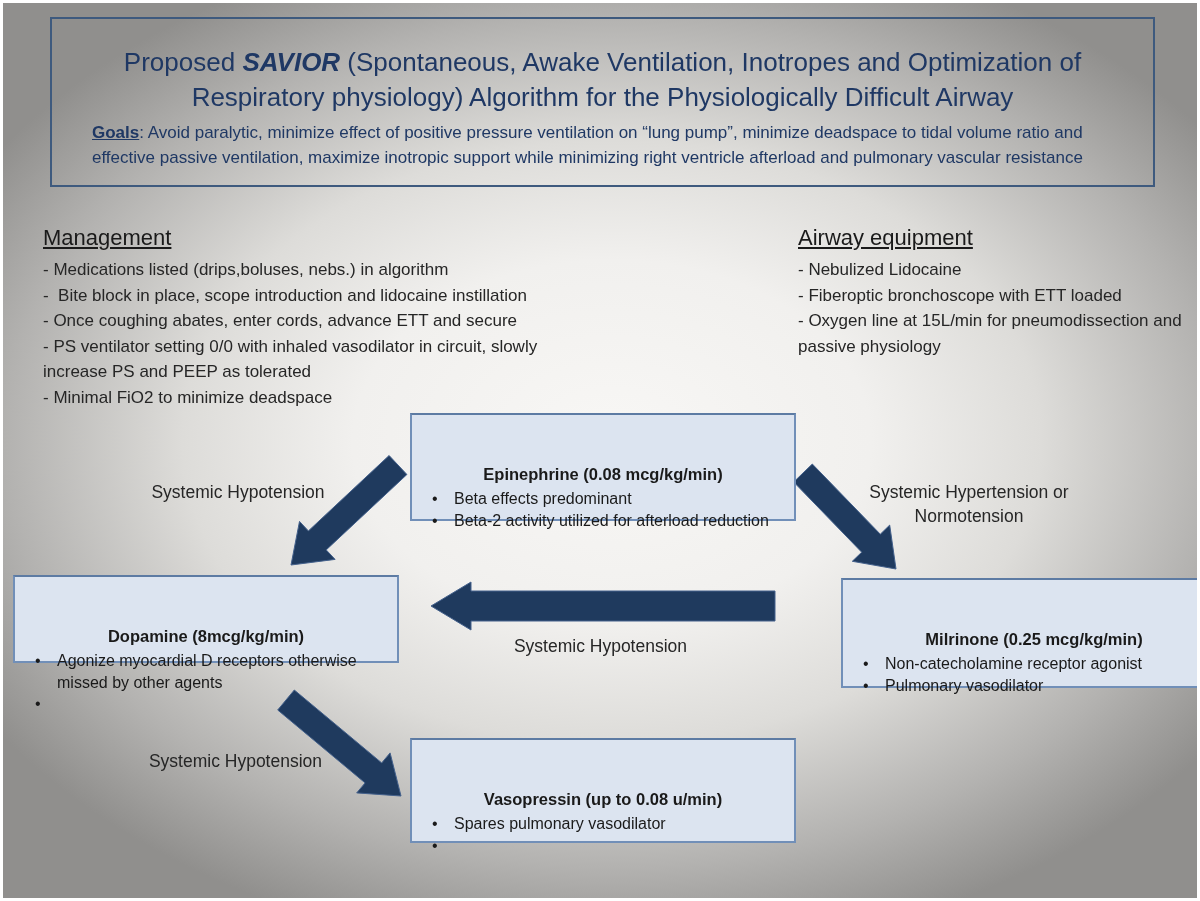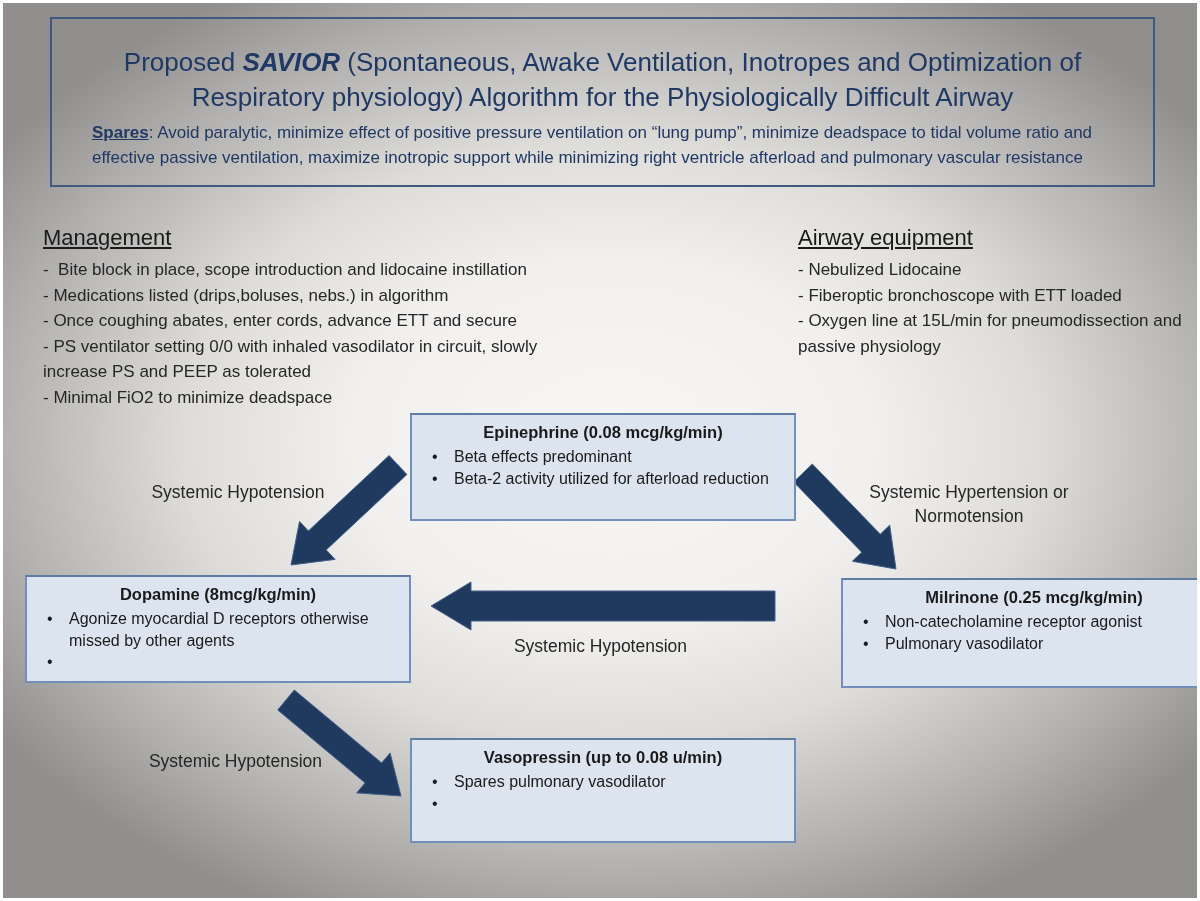--- a/index.html
+++ b/index.html
@@ -66,31 +66,32 @@
     border: 2px solid #718fb8;
     border-top-color: #5d7ba3;
     padding: 8px 14px 8px 14px;
     color: #1a1a1a;
   }
   .drug-box .drug-title {
     text-align: center;
     font-weight: bold;
     font-size: 16.5px;
     margin-bottom: 4px;
+    margin-top: 42px;
   }
   .drug-box .bullet {
     display: flex;
     font-size: 16px;
     line-height: 1.35;
   }
   .drug-box .bullet .dot { width: 18px; padding-left: 6px; flex: none; }
   .drug-box .bullet .btxt { padding-left: 10px; }
 
   #box-epinephrine { left: 407px; top: 410px; height: 108px; }
-  #box-dopamine    { left: 22px;  top: 572px; height: 108px; }
+  #box-dopamine    { left: 10px;  top: 572px; height: 88px; }
   #box-milrinone   { left: 838px; top: 575px; height: 110px; }
   #box-vasopressin { left: 407px; top: 735px; height: 105px; }
 
   
   .arrow-label {
     position: absolute;
     font-size: 17.5px;
     color: #262626;
     text-align: center;
     line-height: 1.35;
@@ -108,27 +109,27 @@
     stroke-width: 1;
   }
 </style>
 </head>
 <body>
 
 <div class="slide">
 
   <div class="title-box">
     <div class="title-line"><span>Proposed </span><span class="acronym">SAVIOR</span><span> (Spontaneous, Awake Ventilation, Inotropes and Optimization of Respiratory physiology) Algorithm for the Physiologically Difficult Airway</span></div>
-    <div class="goals-line"><span class="goals-label">Spares</span><span>: Avoid paralytic, minimize effect of positive pressure ventilation on “lung pump”, minimize deadspace to tidal volume ratio and effective passive ventilation, maximize inotropic support while minimizing right ventricle afterload and pulmonary vascular resistance</span></div>
+    <div class="goals-line"><span class="goals-label">Goals</span><span>: Avoid paralytic, minimize effect of positive pressure ventilation on “lung pump”, minimize deadspace to tidal volume ratio and effective passive ventilation, maximize inotropic support while minimizing right ventricle afterload and pulmonary vascular resistance</span></div>
   </div>
 
   <div class="text-col management">
     <h2>Management</h2>
+    <div class="line">- Medications listed (drips,boluses, nebs.) in algorithm</div>
     <div class="line">-  Bite block in place, scope introduction and lidocaine instillation</div>
-    <div class="line">- Medications listed (drips,boluses, nebs.) in algorithm</div>
     <div class="line">- Once coughing abates, enter cords, advance ETT and secure</div>
     <div class="line">- PS ventilator setting 0/0 with inhaled vasodilator in circuit, slowly increase PS and PEEP as tolerated</div>
     <div class="line">- Minimal FiO2 to minimize deadspace</div>
   </div>
 
   <div class="text-col airway">
     <h2>Airway equipment</h2>
     <div class="line">- Nebulized Lidocaine</div>
     <div class="line">- Fiberoptic bronchoscope with ETT loaded</div>
     <div class="line">- Oxygen line at 15L/min for pneumodissection and passive physiology</div>

